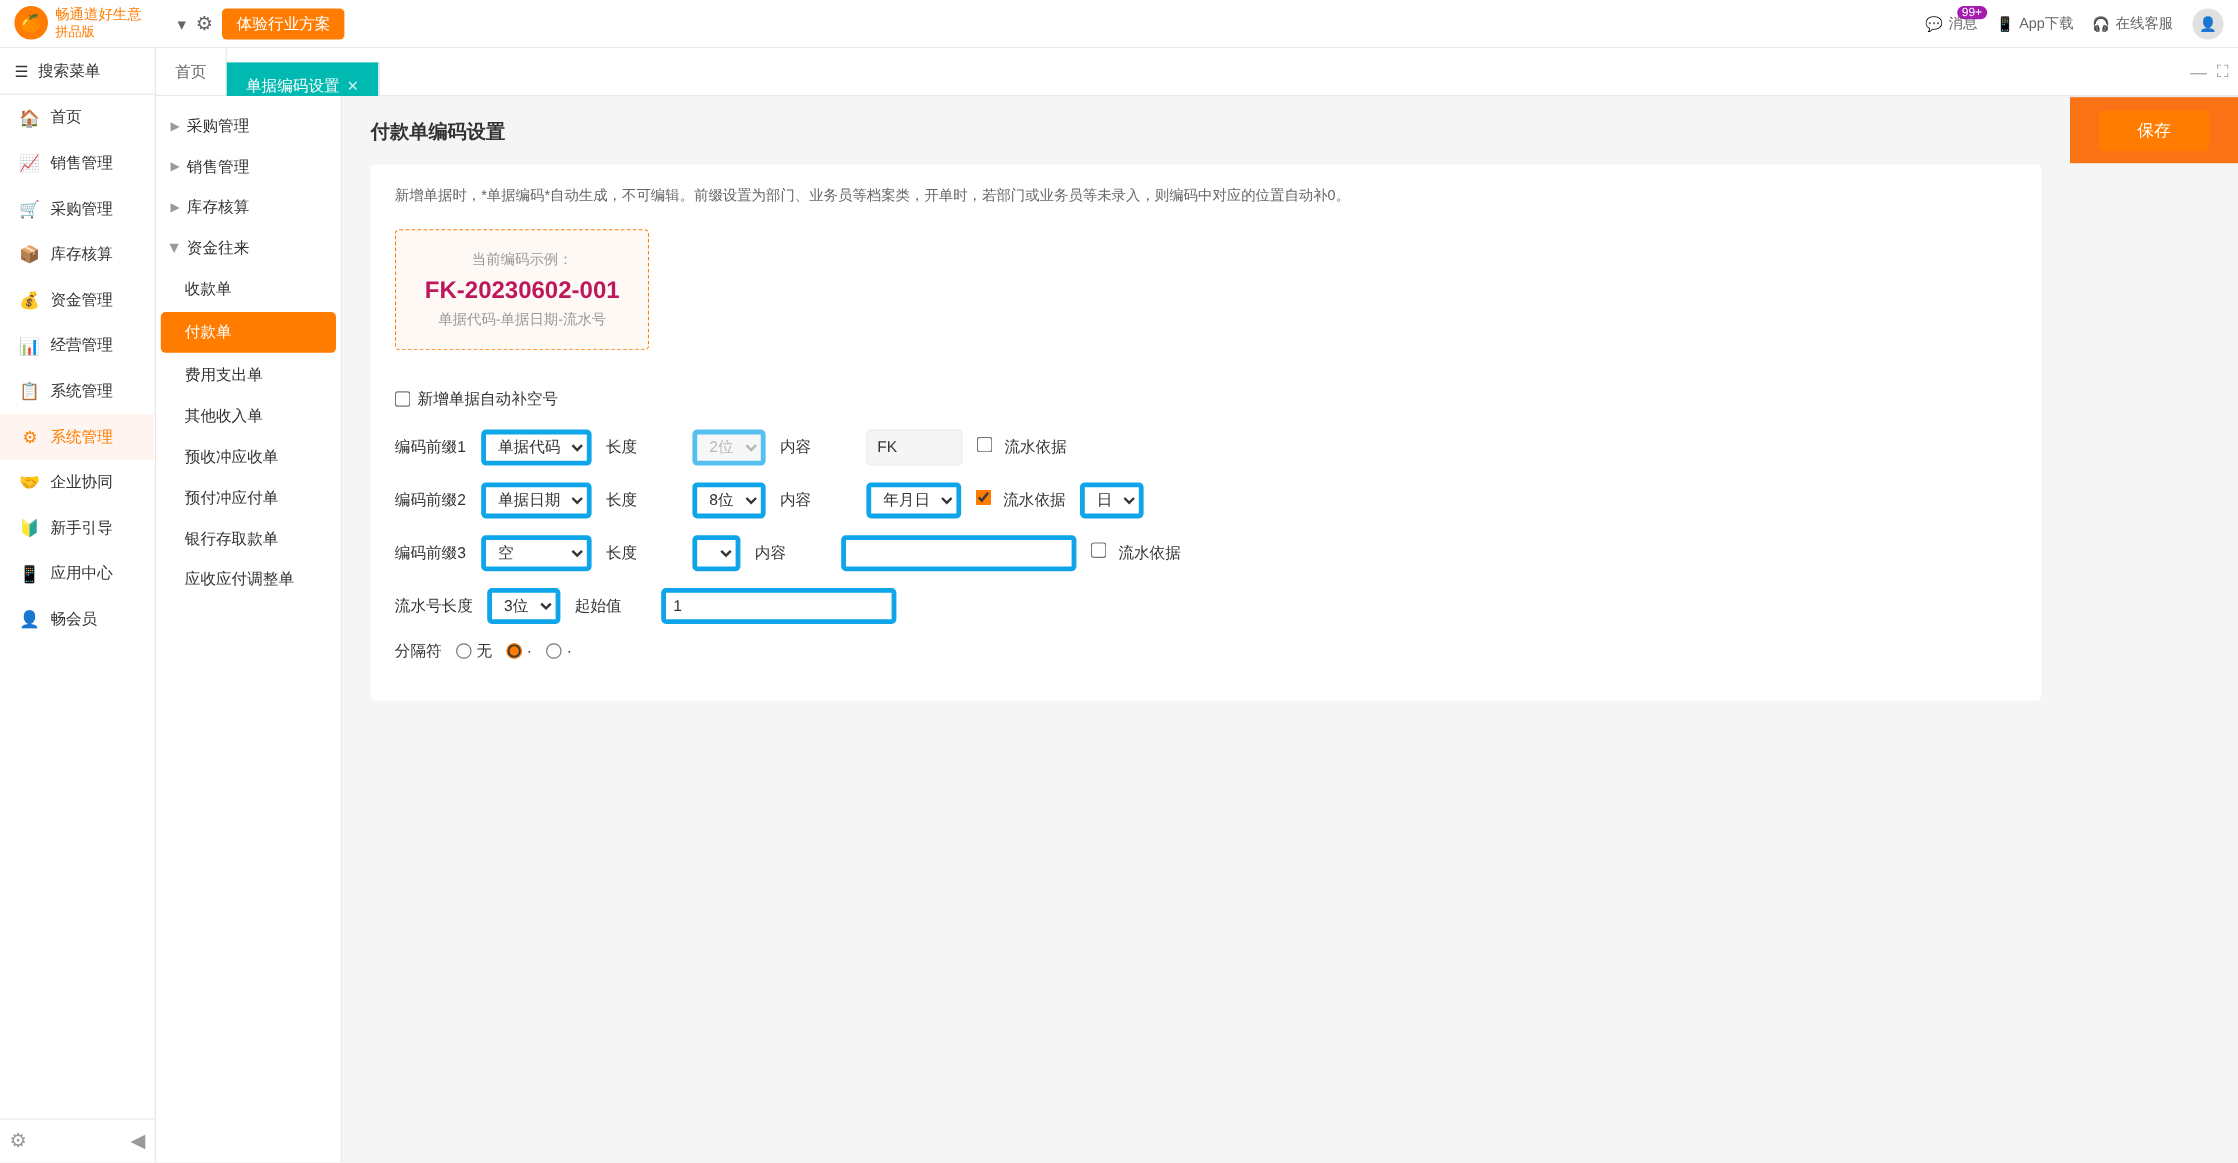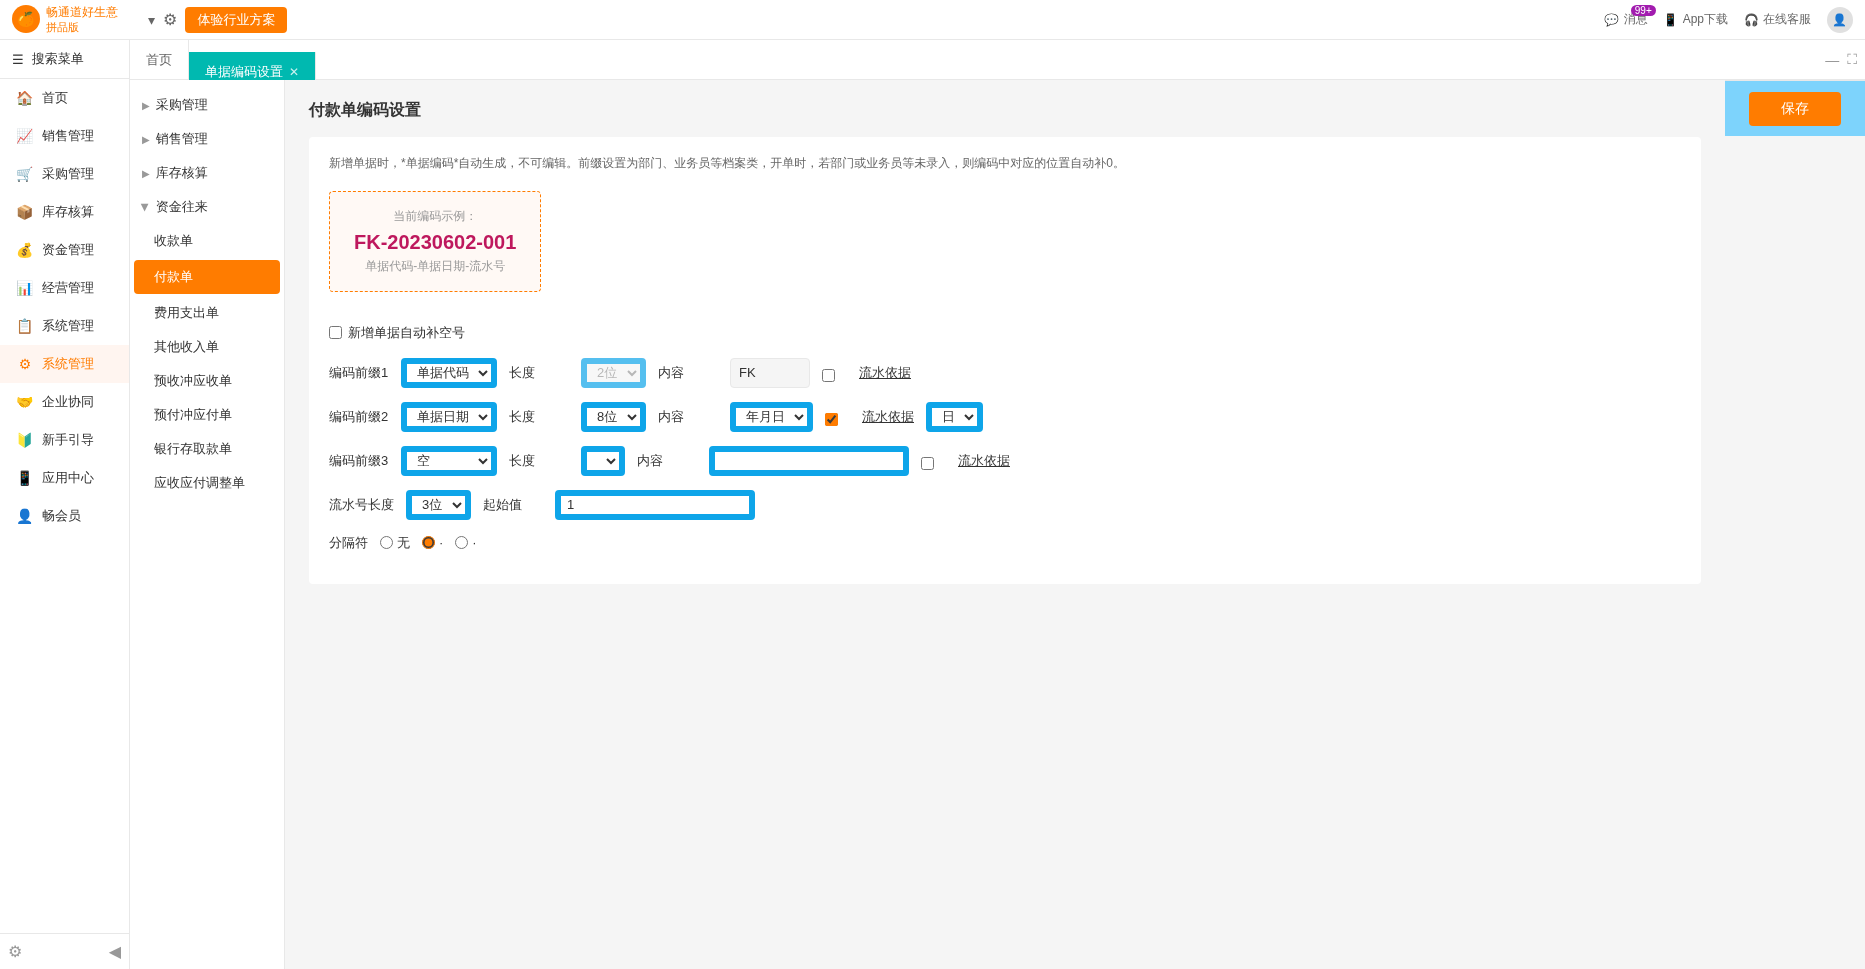--- a/index.html
+++ b/index.html
@@ -66,36 +66,36 @@
     .code-preview .code-desc { font-size: 12px; color: #999; margin-top: 4px; }
 
     
     .checkbox-row { display: flex; align-items: center; gap: 6px; margin-bottom: 16px; font-size: 13px; }
     .checkbox-row input[type=checkbox] { accent-color: #ff7c00; }
 
     
     .form-row { display: flex; align-items: center; gap: 12px; margin-bottom: 14px; flex-wrap: wrap; }
     .form-label { font-size: 13px; color: #333; min-width: 60px; }
     .content-display { font-size: 13px; color: #333; background: #f5f5f5; border: 1px solid #e8e8e8; border-radius: 4px; padding: 0 8px; height: 30px; display: flex; align-items: center; min-width: 80px; }
-    .flow-checkbox { display: flex; align-items: flex-end; gap: 24px; font-size: 13px; text-decoration: underline; }
+    .flow-checkbox { display: flex; align-items: flex-start; gap: 10px; font-size: 13px; }
     .flow-checkbox input[type=checkbox] { accent-color: #ff7c00; }
 
     
     .sep-row { display: flex; align-items: center; gap: 12px; margin-bottom: 16px; }
     .sep-label { font-size: 13px; color: #333; text-align: right; }
     .sep-options { display: flex; align-items: center; gap: 12px; }
     .sep-radio { display: flex; align-items: center; gap: 4px; font-size: 13px; cursor: pointer; }
     .sep-radio input[type=radio] { accent-color: #ff7c00; }
 
     
-    .bottom-bar { height: 56px; background: #7dd3fc; border-top: 1px solid #e8e8e8; display: flex; align-items: center; padding: 0 24px; flex-shrink: 0; }
+    .bottom-bar { height: 56px; background: #f97316; border-top: 1px solid #e8e8e8; display: flex; align-items: center; padding: 0 24px; flex-shrink: 0; }
     .save-btn { background: #ff7c00; color: #fff; border: none; border-radius: 4px; padding: 8px 32px; font-size: 14px; cursor: pointer; }
 
     select { outline: none; border: none; background: transparent; }
-    .native-select { height: 30px; border: 6px solid #0ea5e9; border-radius: 4px; padding: 0 6px; font-size: 13px; color: #333; background: #fff; cursor: pointer; }
+    .native-select { height: 30px; border: 4px solid #0ea5e9; border-radius: 4px; padding: 0 6px; font-size: 13px; color: #333; background: #fff; cursor: pointer; }
   </style>
 </head>
 <body>
 
 <div class="top-header">
   <div class="brand-area">
     <div class="brand-icon">🍊</div>
     <div class="brand-text">
       <div>畅通道好生意</div>
       <div style="font-size:11px;">拼品版</div>

